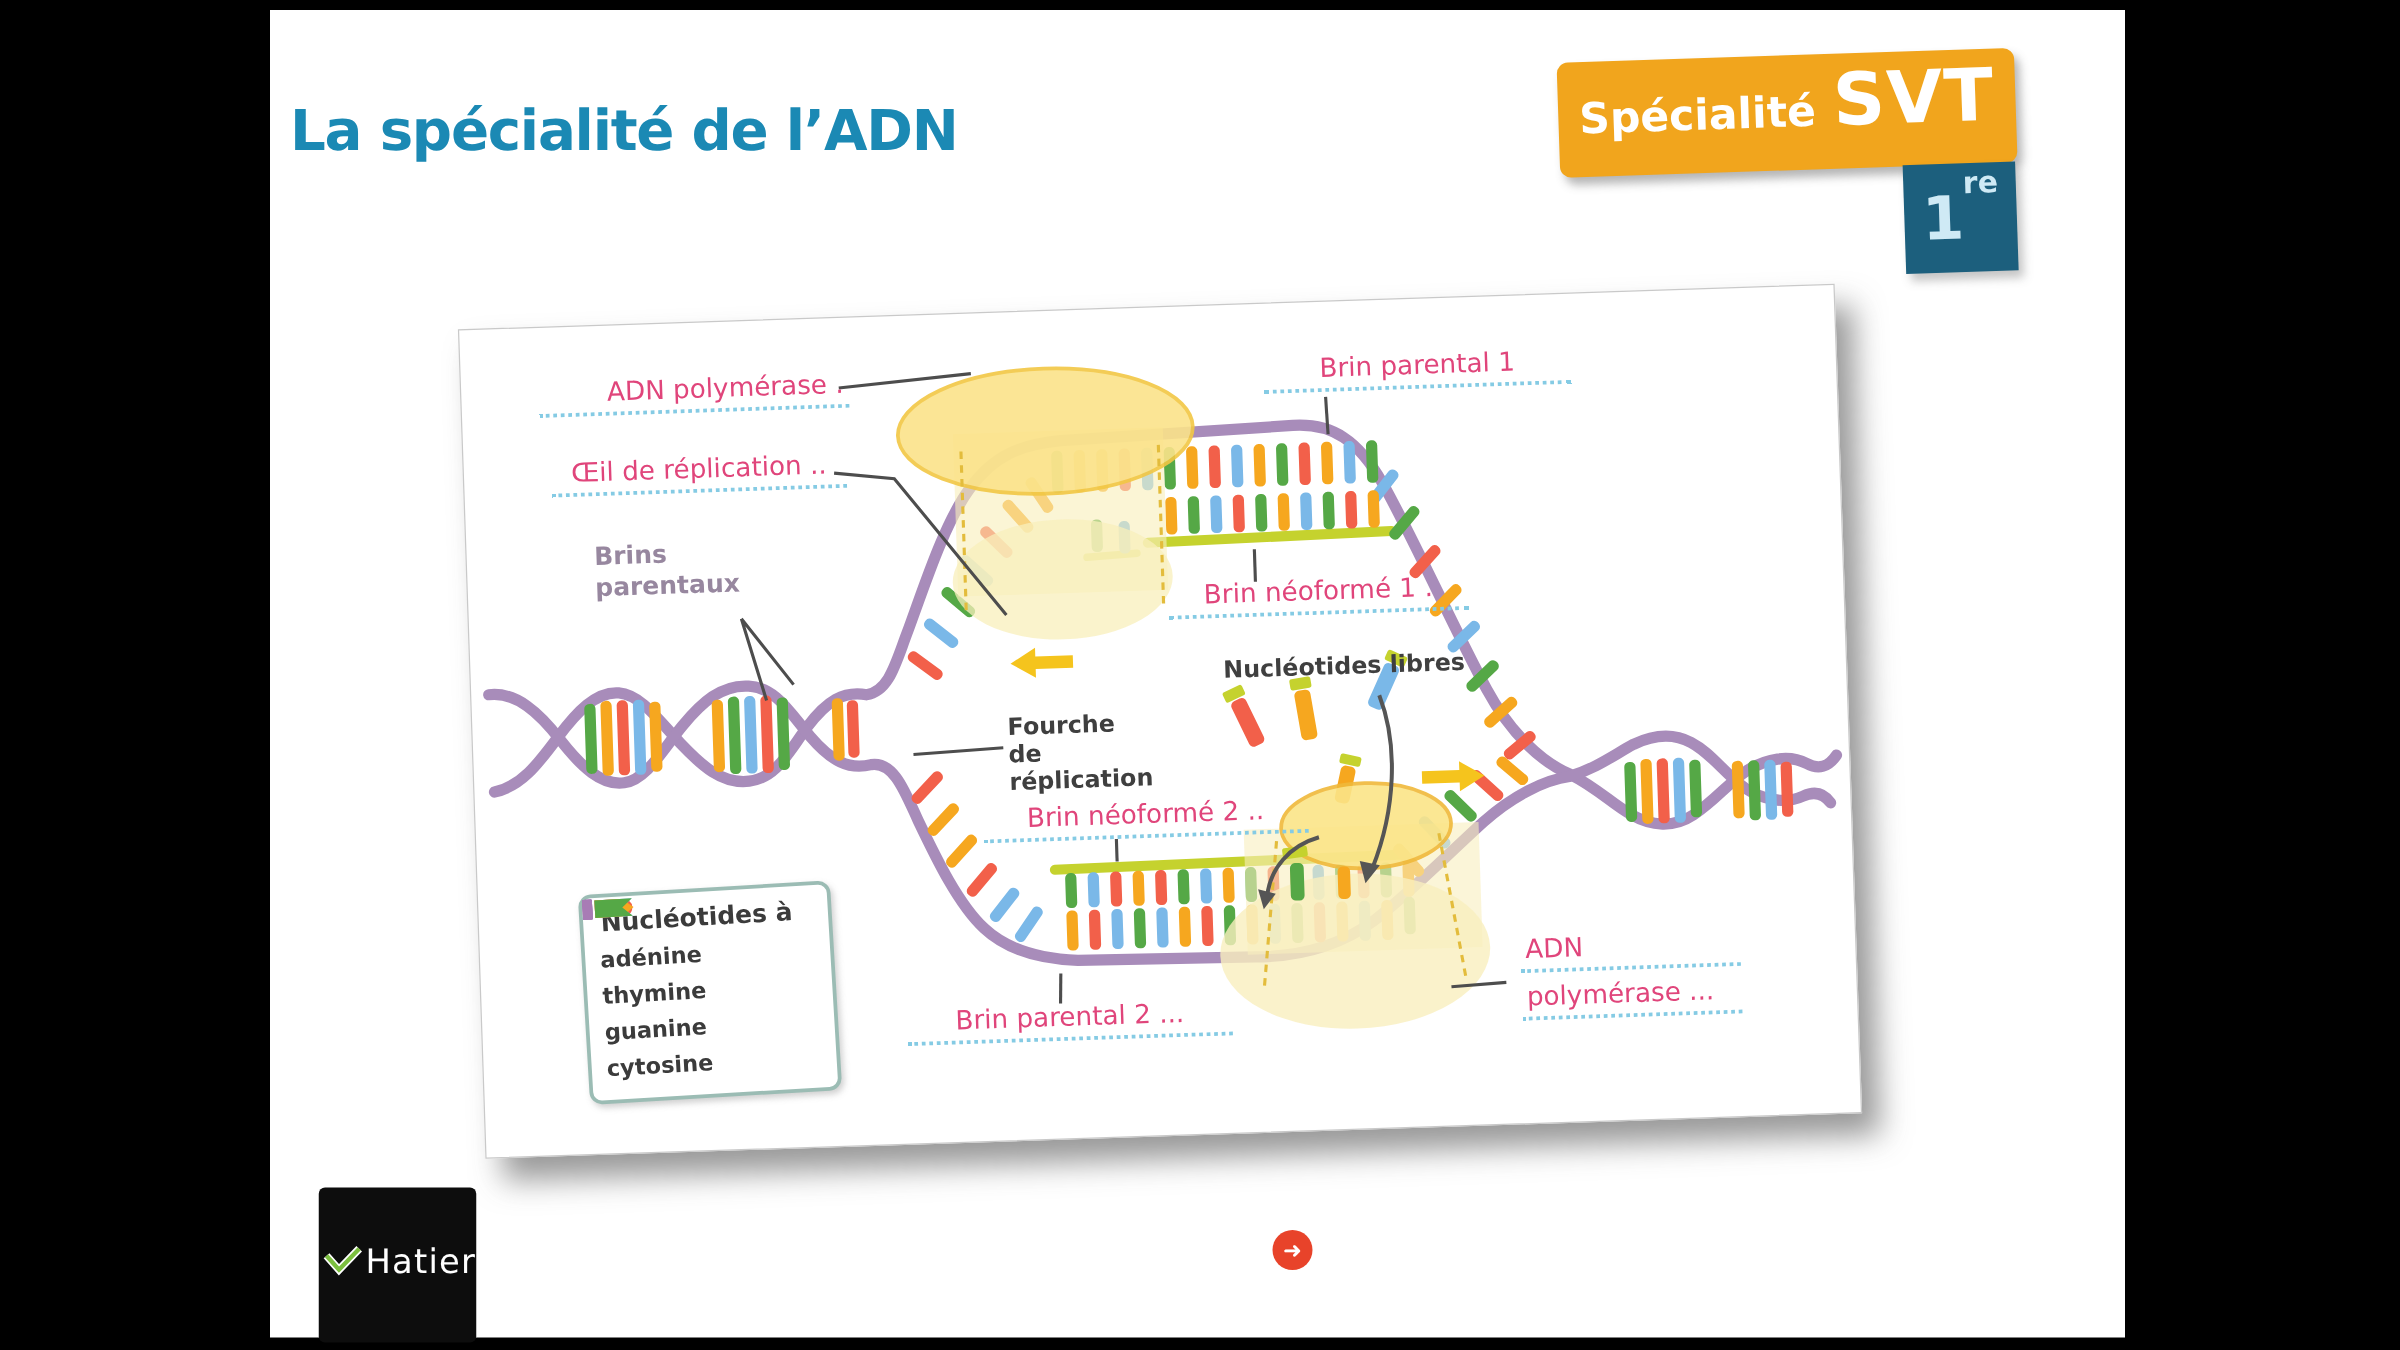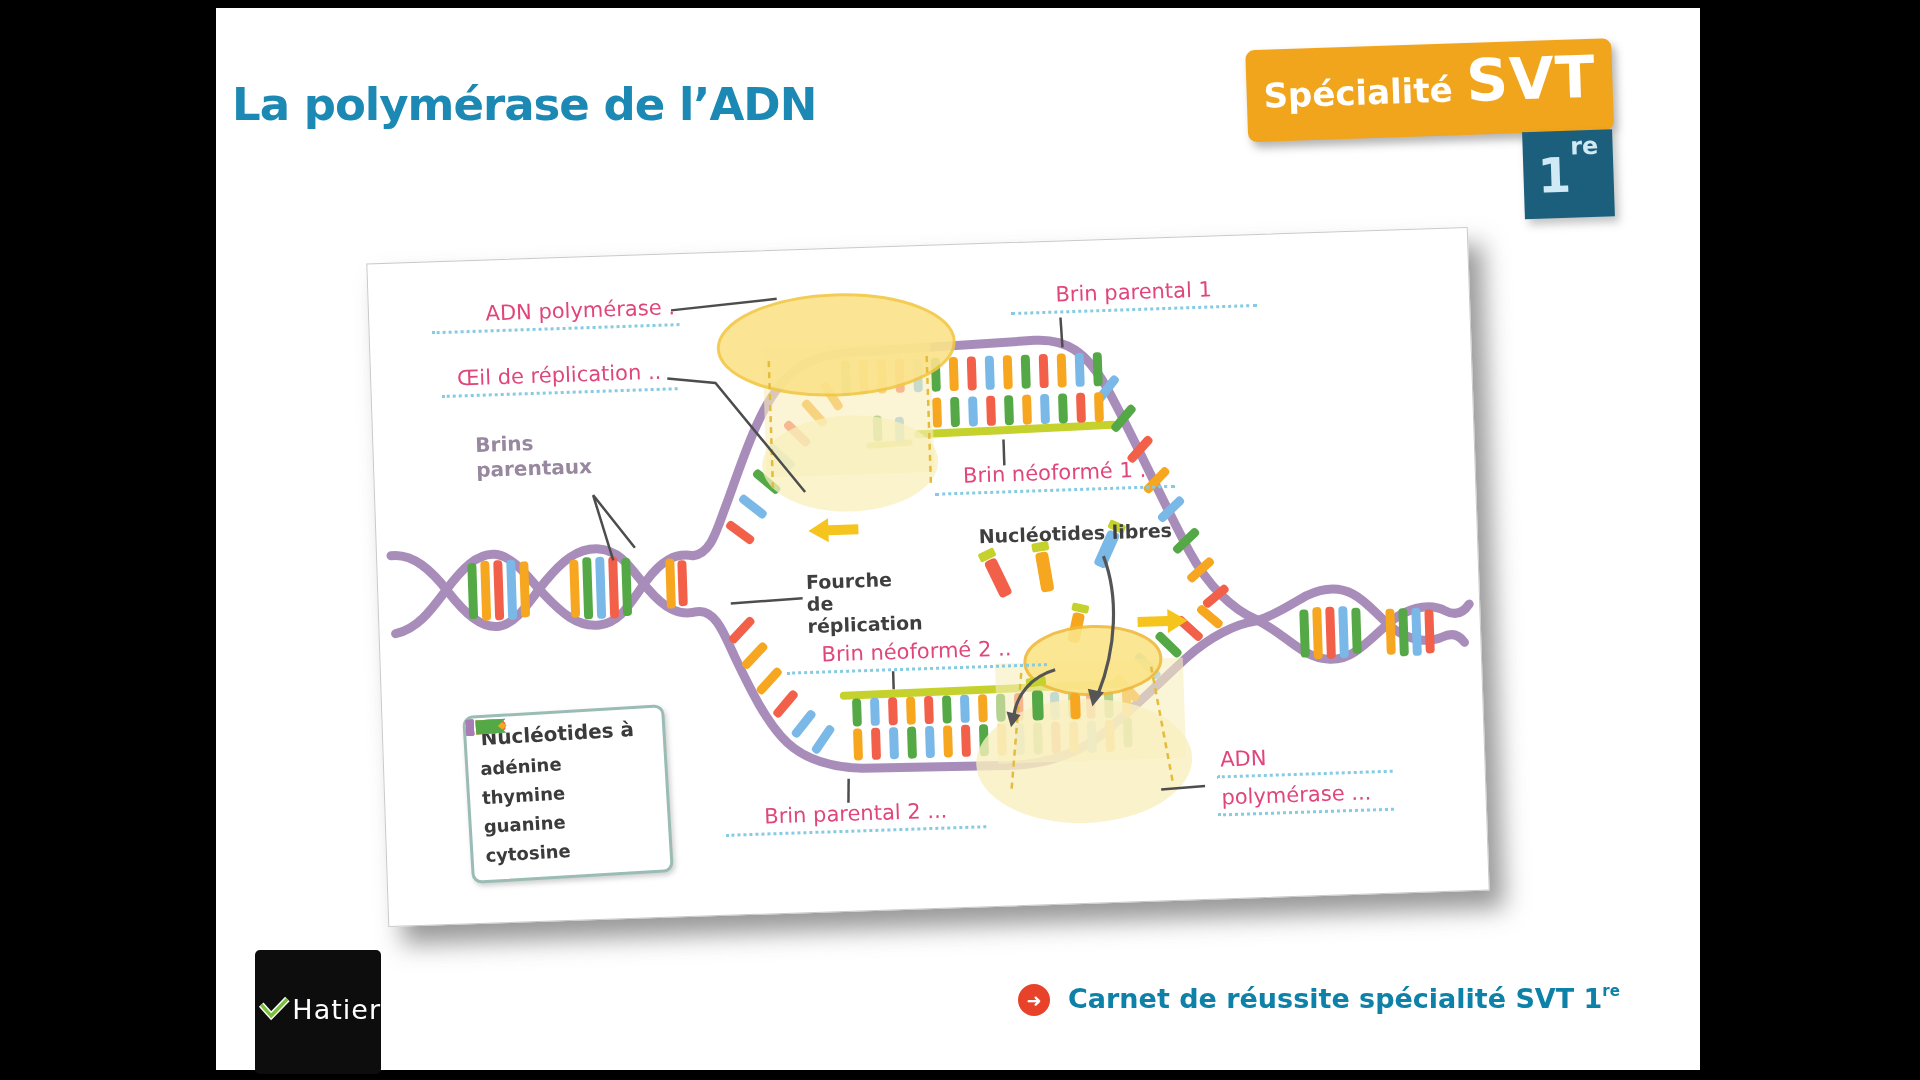--- a/index.html
+++ b/index.html
@@ -62,21 +62,21 @@
             justify-content:center;}
   .ref-lines{margin-left:50px;color:#0e81a8;font-weight:bold;font-size:27px;line-height:1.55;}
   .ref-lines .sup{font-size:15px;vertical-align:top;position:relative;top:2px;}
 </style>
 </head>
 <body>
 
 <div class="stage">
   <div class="white-area"></div>
 
-  <div class="page-title">La polymérase de l’ADN</div>
+  <div class="page-title">La spécialité de l’ADN</div>
 
   <div class="badge-wrap">
     <div class="badge-main">
       <span class="badge-spec">Spécialité</span>
       <span class="badge-svt">SVT</span>
     </div>
     <div class="badge-level">
       <span><span class="n">1</span><span class="sup">re</span></span>
     </div>
   </div>
@@ -409,16 +409,15 @@
     <svg width="100" height="58" viewBox="0 0 60 35">
       <path d="M 10 12 L 26 30 L 52 3" stroke="#ffffff" stroke-width="10" fill="none"></path>
       <path d="M 10 12 L 26 30 L 52 3" stroke="#7cbf3f" stroke-width="5.5" fill="none"></path>
     </svg>
     <div class="hatier-text">Hatier</div>
   </div>
 
   <div class="footer-ref">
     <div class="ref-icon">➜</div>
     <div class="ref-lines">
-      <div><span>Carnet de réussite spécialité SVT 1</span><span class="sup">re</span></div>
     </div>
   </div>
 </div>
 
 </body></html>

